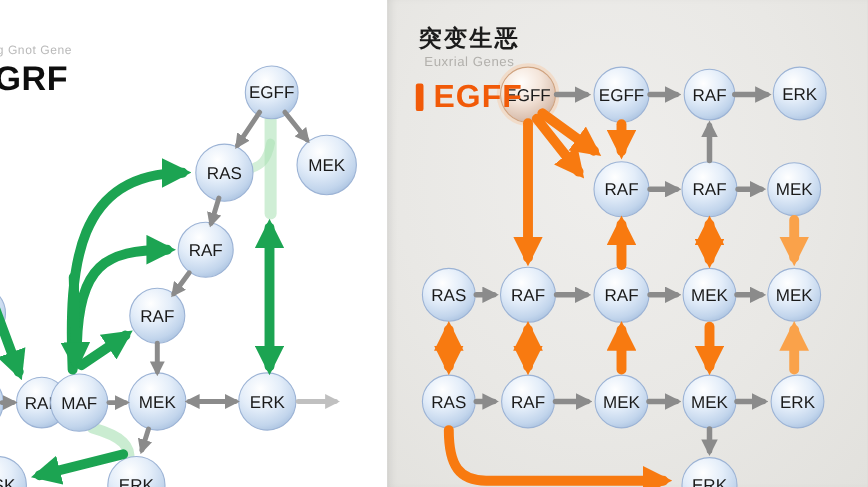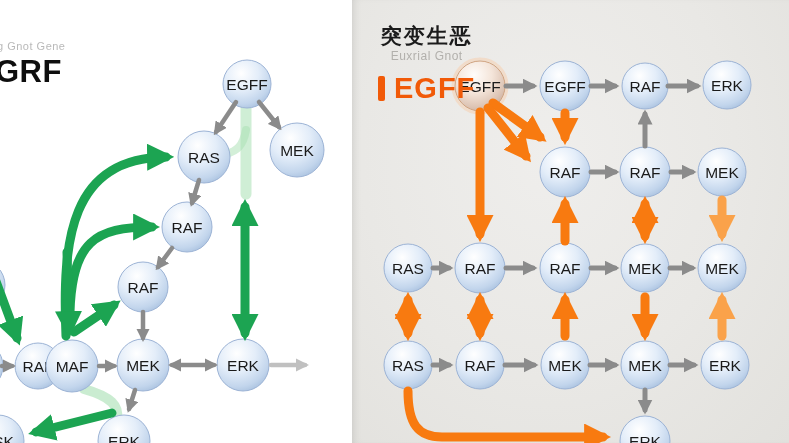--- a/index.html
+++ b/index.html
@@ -316,20 +316,20 @@
           <path d="M 408 300 L 408 333" fill="none" stroke="#f87a10" stroke-width="9" stroke-linecap="round" marker-end="url(#R-m-orange-e)" marker-start="url(#R-m-orange-s)"></path>
           <path d="M 480 300 L 480 333" fill="none" stroke="#f87a10" stroke-width="9" stroke-linecap="round" marker-end="url(#R-m-orange-e)" marker-start="url(#R-m-orange-s)"></path>
           <path d="M 565 336 L 565 300" fill="none" stroke="#f87a10" stroke-width="9" stroke-linecap="round" marker-end="url(#R-m-orange-e)"></path>
           <path d="M 645 297 L 645 333" fill="none" stroke="#f87a10" stroke-width="9" stroke-linecap="round" marker-end="url(#R-m-orange-e)"></path>
           <path d="M 722 336 L 722 300" fill="none" stroke="#faa24a" stroke-width="9" stroke-linecap="round" marker-end="url(#R-m-orangeLight-e)"></path>
           <path d="M 408 391 C 408 424 418 437 442 437 L 603 437" fill="none" stroke="#f87a10" stroke-width="9" stroke-linecap="round" marker-end="url(#R-m-orange-e)"></path>
         </g>
       </svg>
     <div class="rh">
       <div class="rh-cn">突变生恶</div>
-      <div class="rh-sub">Euxrial Gnot</div>
+      <div class="rh-sub">Euxrial Genes</div>
       <div class="rh-tag">
         <span class="rh-bar"></span>
         <span class="rh-tagtext">EGFF</span>
       </div>
     </div>
   </div>
 </div>
 
 </body></html>

